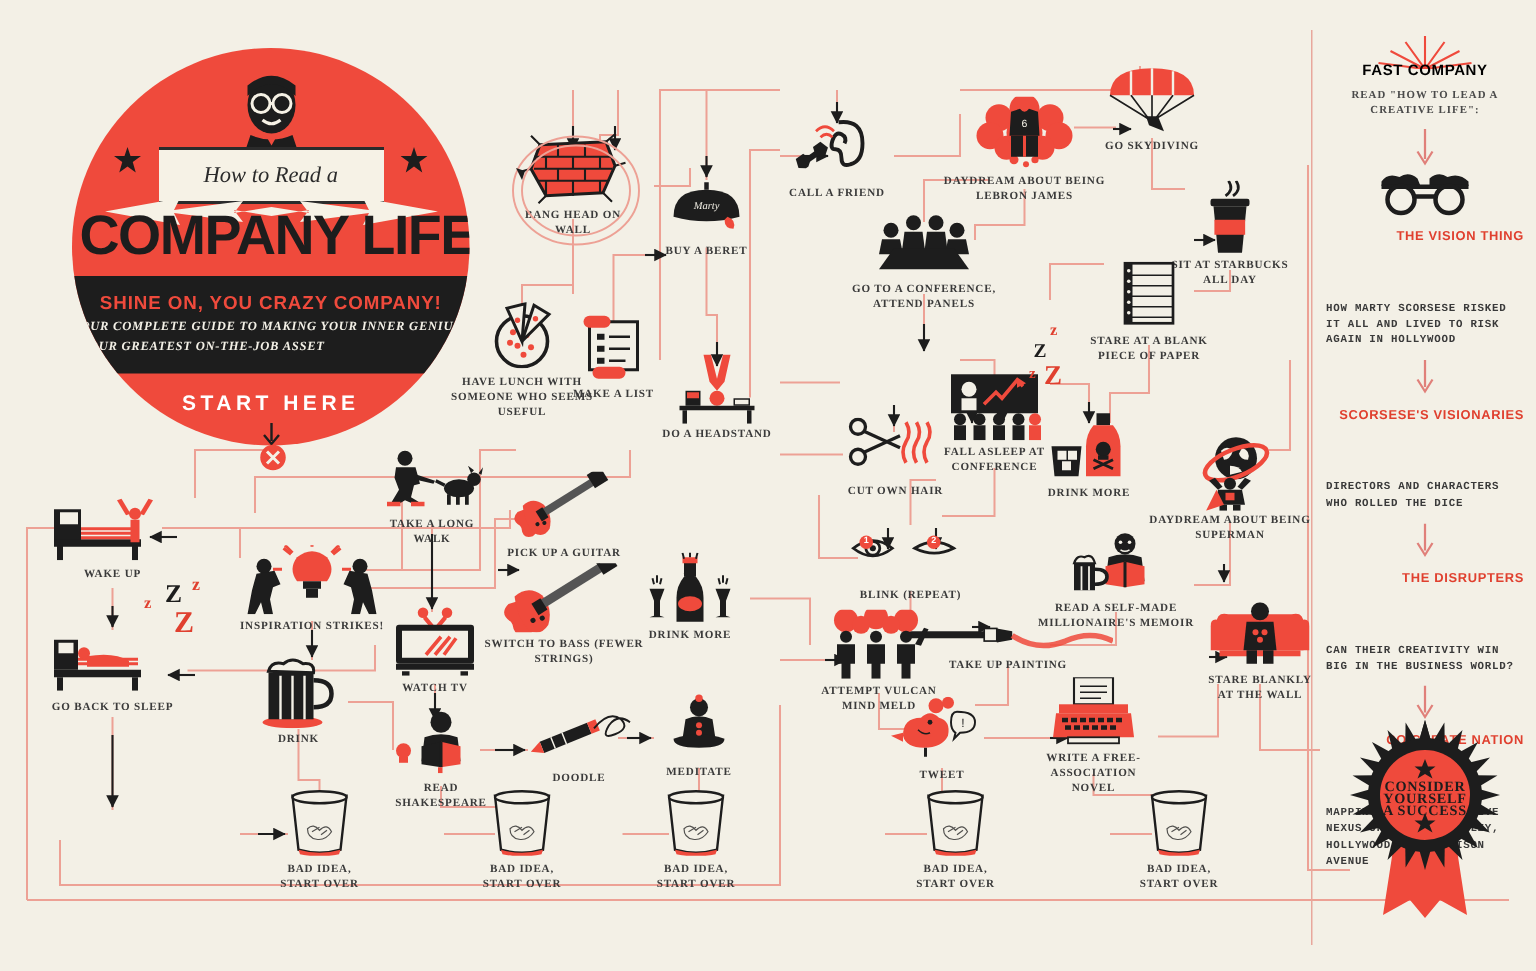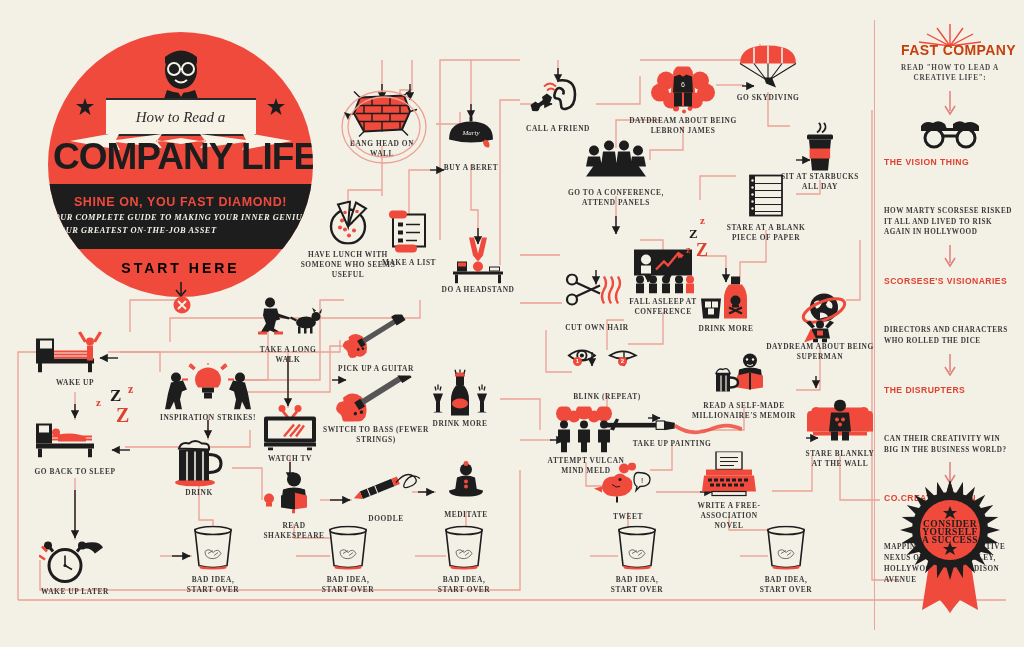--- a/index.html
+++ b/index.html
@@ -9,21 +9,21 @@
     font-family:"Liberation Sans", sans-serif;
     color:#2b2b2b;
   }
   #stage{position:relative;width:1024px;height:647px;}
 
   
   #wires{position:absolute;left:0;top:0;width:1024px;height:647px;pointer-events:none;}
 
   
   .node{position:absolute;transform:translate(-50%,-50%);text-align:center;width:110px;}
-  .node .art{height:46px;display:flex;align-items:flex-start;justify-content:center;margin-bottom:3px;}
+  .node .art{height:46px;display:flex;align-items:center;justify-content:center;margin-bottom:3px;}
   .node .lbl{
     font-size:7.4px;letter-spacing:.55px;line-height:1.35;
     text-transform:uppercase;color:#3a3a3a;font-weight:700;
     font-family:"Liberation Serif", serif;
   }
   .node.wide{width:140px;}
   .node.narrow{width:80px;}
 
   
   #hero{
@@ -50,42 +50,43 @@
     position:absolute;left:0;top:152px;width:265px;height:65px;background:#1d1d1d;
     display:flex;flex-direction:column;align-items:center;justify-content:center;
   }
   #hero .blackband .l1{color:#ef4a3c;font-weight:700;font-size:12.5px;letter-spacing:.6px;}
   #hero .blackband .l2{
     color:#f3f0e6;font-size:8.4px;letter-spacing:.5px;line-height:1.5;
     text-transform:uppercase;font-family:"Liberation Serif",serif;font-weight:700;margin-top:3px;font-style:italic;
   }
   #hero .starthere{
     position:absolute;left:50%;top:228px;transform:translateX(-50%);
-    color:#000000;font-weight:700;font-size:14px;letter-spacing:3px;
+    color:#ffffff;font-weight:700;font-size:14px;letter-spacing:3px;
   }
   #hero .stars{position:absolute;top:66px;}
   .xmark{position:absolute;left:173px;top:296px;width:18px;height:18px;}
 
   
   #rail{position:absolute;left:884px;top:20px;width:132px;height:610px;}
   #rail .brand{
-    text-align:right;color:#c2410c;font-weight:700;font-size:14px;letter-spacing:.4px;
+    text-align:center;color:#000000;font-weight:700;font-size:10px;letter-spacing:.4px;
   }
   #rail .kicker{
     text-align:center;font-size:7.2px;letter-spacing:.7px;line-height:1.45;margin-top:5px;
     text-transform:uppercase;color:#4a4a4a;font-weight:700;font-family:"Liberation Serif",serif;
   }
   .rail-item{margin-top:7px;}
   .rail-item .h{
     color:#e0402f;font-weight:700;font-size:8.6px;letter-spacing:.45px;margin-bottom:2px;
     text-transform:uppercase;
+    text-align:right;
   }
   .rail-item .d{
     font-size:7.2px;letter-spacing:.5px;line-height:1.5;text-transform:uppercase;
-    color:#3a3a3a;font-weight:700;font-family:Liberation Serif, serif;margin-top:39px;
+    color:#3a3a3a;font-weight:700;font-family:Liberation Mono, monospace;margin-top:39px;
   }
   .rail-arrow{display:block;margin:7px auto 3px auto;}
   .rail-divider{
     position:absolute;left:-10px;top:0;width:1px;height:610px;background:#e8a79c;
   }
   #rosette{position:absolute;left:50%;top:452px;transform:translateX(-50%);}
 
   
   .z{position:absolute;color:#e0402f;font-weight:700;font-family:"Liberation Serif",serif;}
   .zblk{position:absolute;color:#1d1d1d;font-weight:700;font-family:"Liberation Serif",serif;}
@@ -250,21 +251,21 @@
       <path d="M9 0 L11 6 L18 6 L12.5 10 L14.5 17 L9 13 L3.5 17 L5.5 10 L0 6 L7 6 Z" fill="#1d1d1d"></path>
     </svg>
     <div class="ribbon">
       <span>How to Read a</span>
     </div>
     <svg style="position:absolute;left:22px;top:98px" width="222" height="22" viewBox="0 0 222 22">
       <path d="M0 11 L50 2 L46 10 L92 4 L86 12 L111 8 L136 12 L130 4 L176 10 L172 2 L222 11 L172 20 L176 12 L130 18 L136 10 L111 14 L86 10 L92 18 L46 12 L50 20 Z" fill="#f6f2e6"></path>
     </svg>
     <div class="bigtitle">COMPANY LIFE</div>
     <div class="blackband">
-      <div class="l1">SHINE ON, YOU FAST DIAMOND!</div>
+      <div class="l1">SHINE ON, YOU CRAZY COMPANY!</div>
       <div class="l2">
         <div>Our Complete Guide to Making Your Inner Genius</div>
         <div>Your Greatest On-the-Job Asset</div>
       </div>
     </div>
     <div class="starthere">START HERE</div>
     <svg style="position:absolute;left:50%;top:250px;transform:translateX(-50%)" width="14" height="16" viewBox="0 0 14 16">
       <path d="M7 0 L7 12 M2 8 L7 14 L12 8" stroke="#1d1d1d" stroke-width="1.6" fill="none"></path>
     </svg>
   </div>
@@ -311,37 +312,20 @@
       </svg>
     </div>
     <div class="lbl">Go Back to Sleep</div>
   </div>
 
   <div class="z" style="left:96px;top:396px;font-size:11px">z</div>
   <div class="zblk" style="left:110px;top:386px;font-size:17px">Z</div>
   <div class="z" style="left:128px;top:382px;font-size:12px">z</div>
   <div class="z" style="left:116px;top:404px;font-size:20px">Z</div>
 
-  <div class="node" style="left:75px;top:567px">
-    <div class="art">
-      <svg width="72" height="48" viewBox="0 0 72 48">
-        <circle cx="26" cy="28" r="16" fill="#f3f0e6" stroke="#1d1d1d" stroke-width="3"></circle>
-        <circle cx="26" cy="28" r="1.6" fill="#1d1d1d"></circle>
-        <path d="M26 28 L26 18 M26 28 L33 32" stroke="#1d1d1d" stroke-width="1.6"></path>
-        <path d="M14 14 L10 9 M38 14 L42 9" stroke="#1d1d1d" stroke-width="3"></path>
-        <circle cx="9" cy="8" r="4" fill="#1d1d1d"></circle>
-        <circle cx="43" cy="8" r="4" fill="#1d1d1d"></circle>
-        <g stroke="#ef4a3c" stroke-width="2.6">
-          <path d="M6 22 L0 18 M8 14 L3 9"></path>
-        </g>
-        <path d="M44 6 Q60 2 64 10 L56 16 Q50 9 44 12 Z" fill="#1d1d1d"></path>
-      </svg>
-    </div>
-    <div class="lbl">Wake Up Later</div>
-  </div>
 
   <div class="node" style="left:208px;top:393px">
     <div class="art">
       <svg width="92" height="46" viewBox="0 0 92 46">
         <g fill="#ef4a3c">
           <path d="M36 8 Q46 0 56 8 Q62 16 56 24 L36 24 Q30 16 36 8 Z"></path>
           <path d="M46 0 L46 -3 M32 6 L27 2 M60 6 L65 2" stroke="#ef4a3c" stroke-width="2"></path>
         </g>
         <g stroke="#ef4a3c" stroke-width="2" fill="none">
           <path d="M46 1 L46 -4 M33 5 L28 0 M59 5 L64 0 M26 16 L20 16 M66 16 L72 16"></path>

